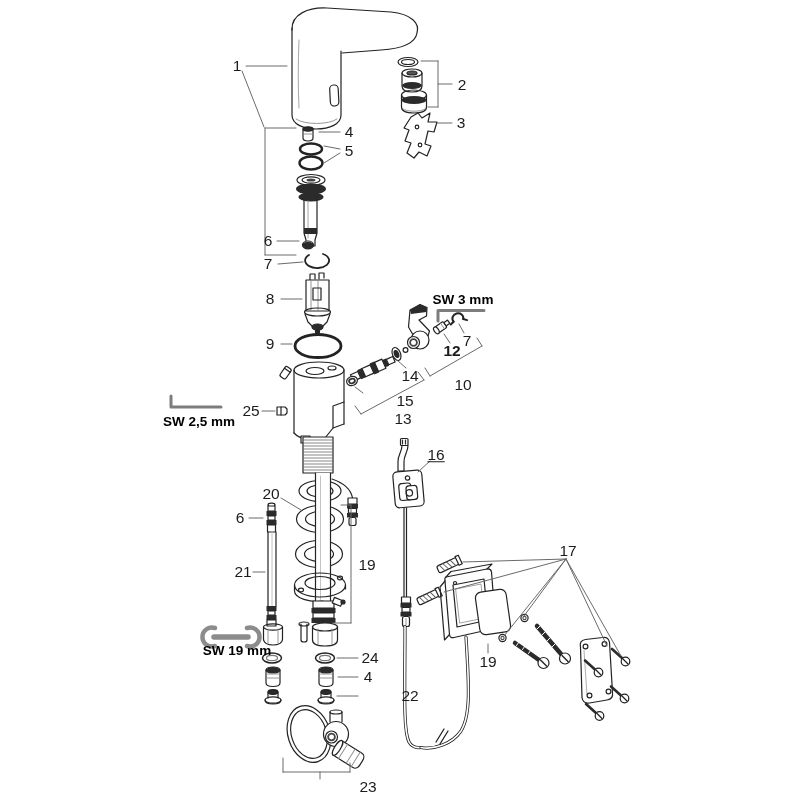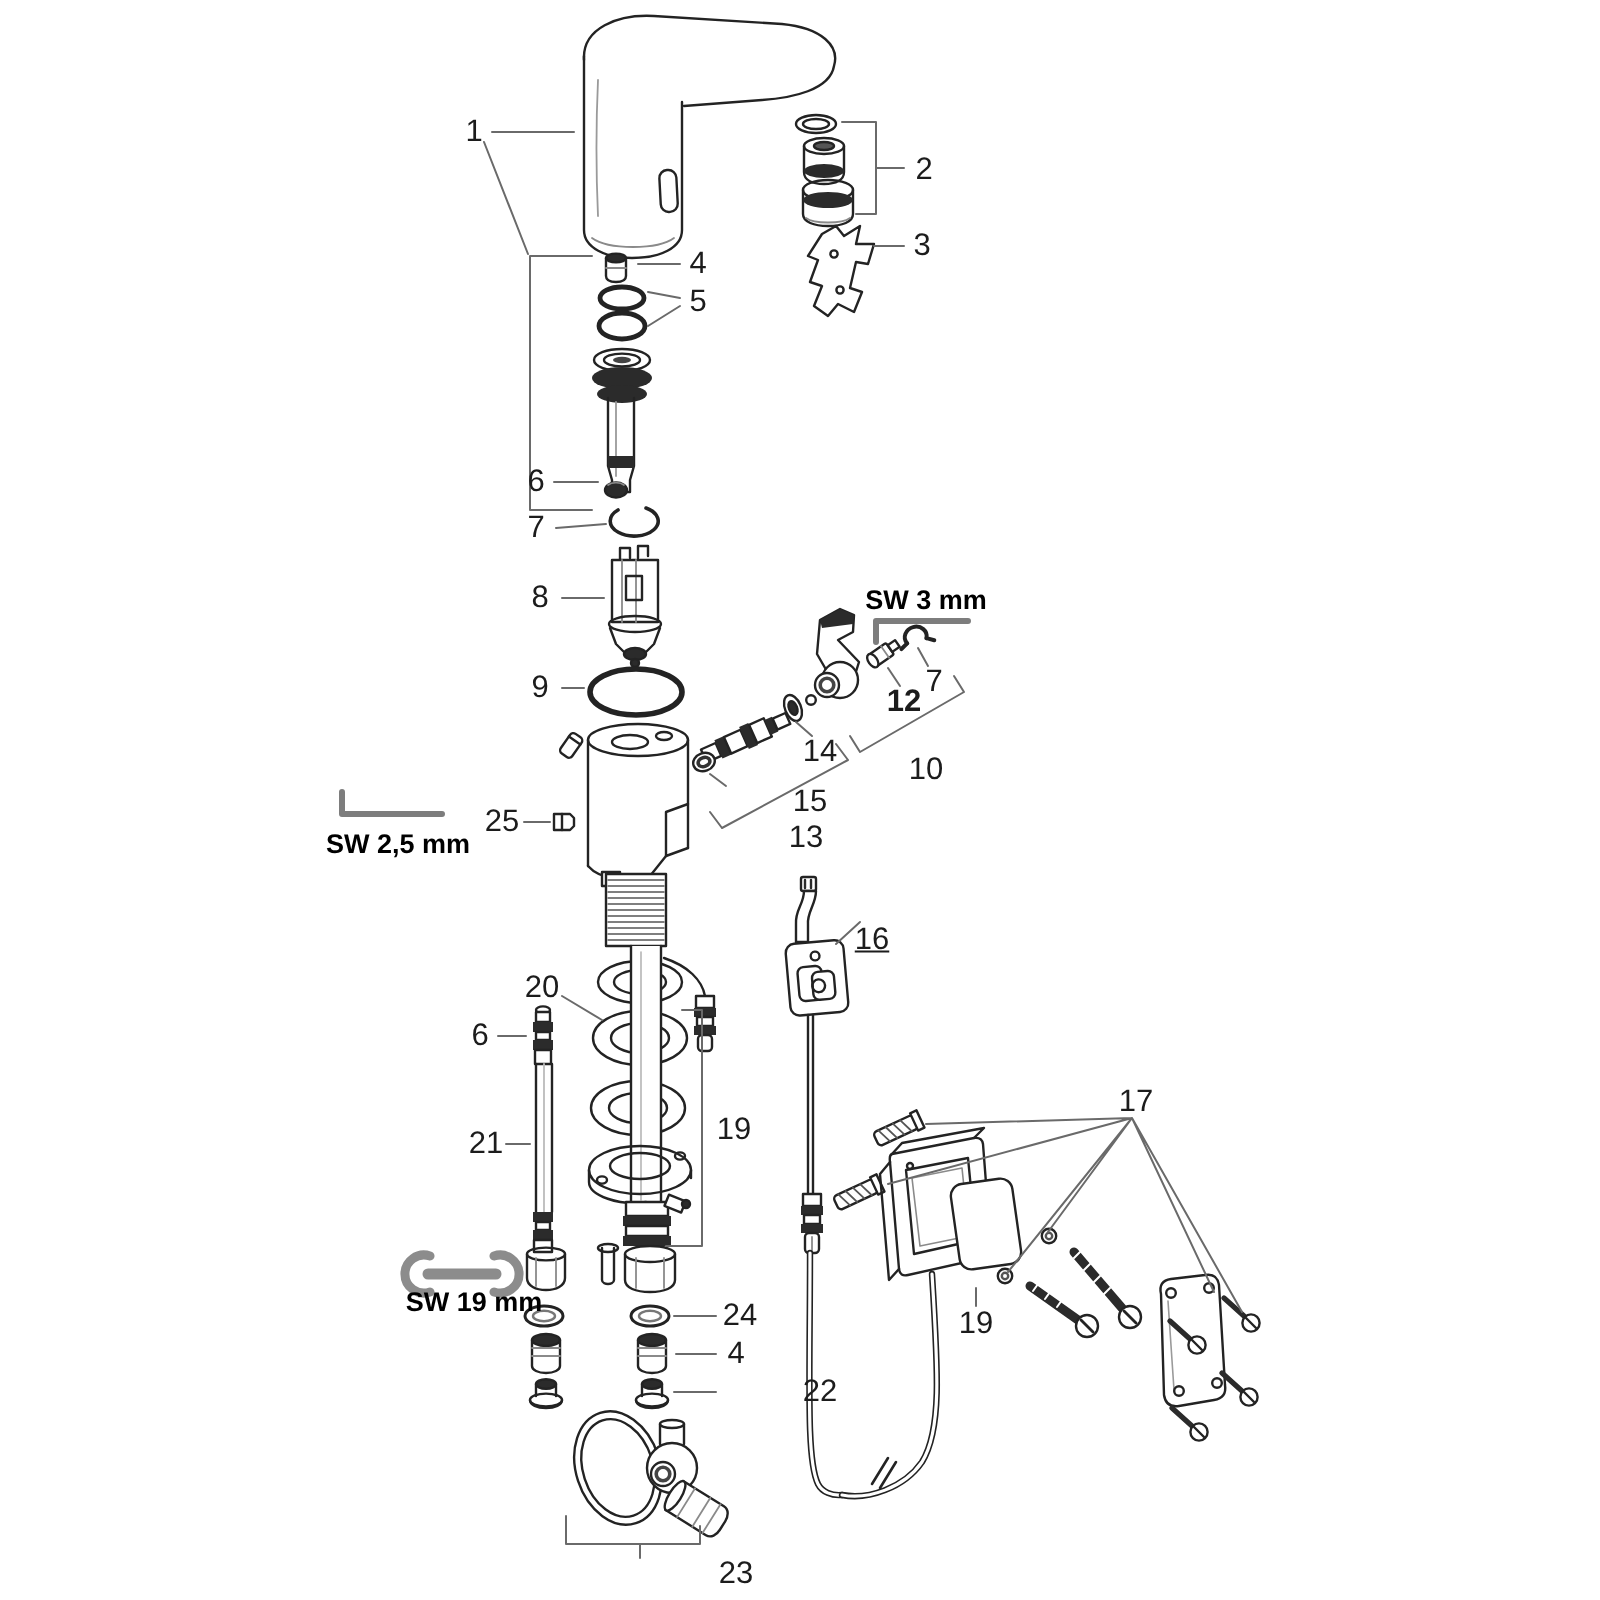--- a/index.html
+++ b/index.html
@@ -399,21 +399,21 @@
       <span class="callout" style="left: 268px; top: 241px;">6</span>
       <span class="callout" style="left: 268px; top: 264px;">7</span>
       <span class="callout" style="left: 270px; top: 299px;">8</span>
       <span class="callout" style="left: 270px; top: 344px;">9</span>
       <span class="callout" style="left: 463px; top: 385px;">10</span>
       <span class="callout" style="left: 467px; top: 341px;">7</span>
       <span class="callout" style="left: 452px; top: 351px; font-weight: bold;">12</span>
       <span class="callout" style="left: 403px; top: 419px;">13</span>
       <span class="callout" style="left: 410px; top: 376px;">14</span>
       <span class="callout" style="left: 365px; top: 401px; margin-left: 40px;">15</span>
-      <span class="callout" style="left: 436px; top: 470px; text-decoration: underline;">16</span>
+      <span class="callout" style="left: 436px; top: 455px; text-decoration: underline;">16</span>
       <span class="callout" style="left: 568px; top: 551px;">17</span>
       <span class="callout" style="left: 488px; top: 662px;">19</span>
       <span class="callout" style="left: 367px; top: 565px;">19</span>
       <span class="callout" style="left: 271px; top: 494px;">20</span>
       <span class="callout" style="left: 240px; top: 518px;">6</span>
       <span class="callout" style="left: 243px; top: 572px;">21</span>
       <span class="callout" style="left: 370px; top: 696px; margin-left: 40px;">22</span>
       <span class="callout" style="left: 320px; top: 787px; margin-left: 48px;">23</span>
       <span class="callout" style="left: 370px; top: 658px; text-align: center;">24</span>
       <span class="callout" style="left: 368px; top: 677px;">4</span>

